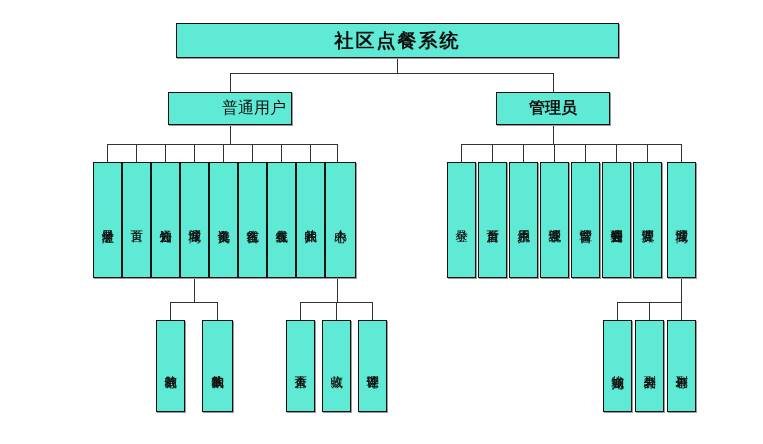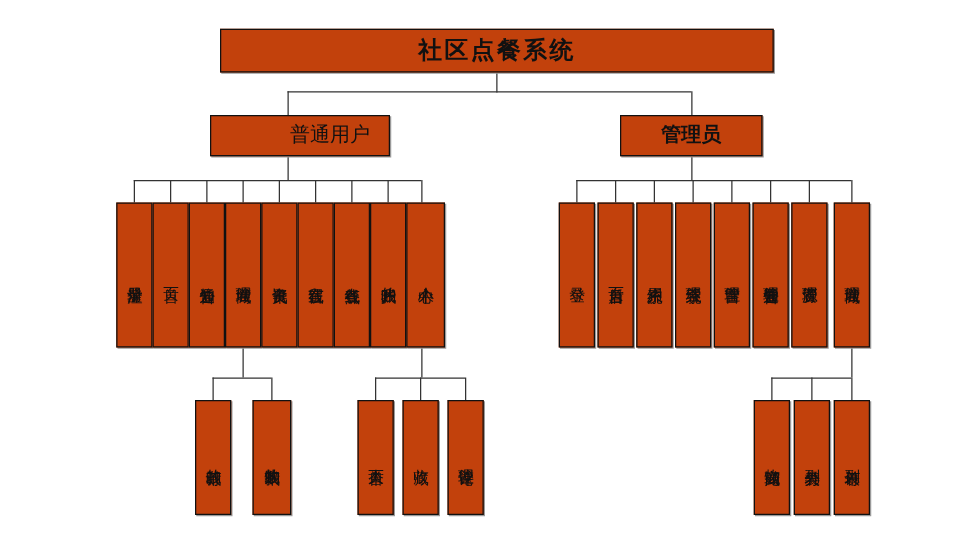--- a/index.html
+++ b/index.html
@@ -9,21 +9,21 @@
     font-family:"DejaVu Sans","Liberation Sans",sans-serif;
     overflow:hidden;
   }
   #diagram{position:relative;width:763px;height:444px;}
 
   
   .node{
     position:absolute;
     box-sizing:border-box;
     border:1px solid #111111;
-    background:#c2410c;
+    background:#5eead4;
     display:flex;
     align-items:center;
     justify-content:center;
     color:#111111;
     box-shadow:1px 1px 0 0 #9a9a9a;
     z-index:3;
   }
   .node .lbl{
     display:block;
     text-align:center;
@@ -36,21 +36,21 @@
     left:176px;top:23px;width:443px;height:35px;
     font-size:19px;font-weight:bold;
   }
   .root .lbl{letter-spacing:2px;}
 
   
   .lvl2{
     height:33px;
     font-size:16px;
   }
-  #n-user{left:168px;top:92px;width:144px;padding-left:48px;}
+  #n-user{left:168px;top:92px;width:124px;padding-left:48px;}
   #n-admin{left:496px;top:92px;width:114px;font-weight:bold;}
 
   
   .vnode{
     top:162px;height:116px;width:29px;
     font-size:12.5px;
   }
   .vnode .lbl{
     writing-mode:vertical-rl;
     text-orientation:upright;

